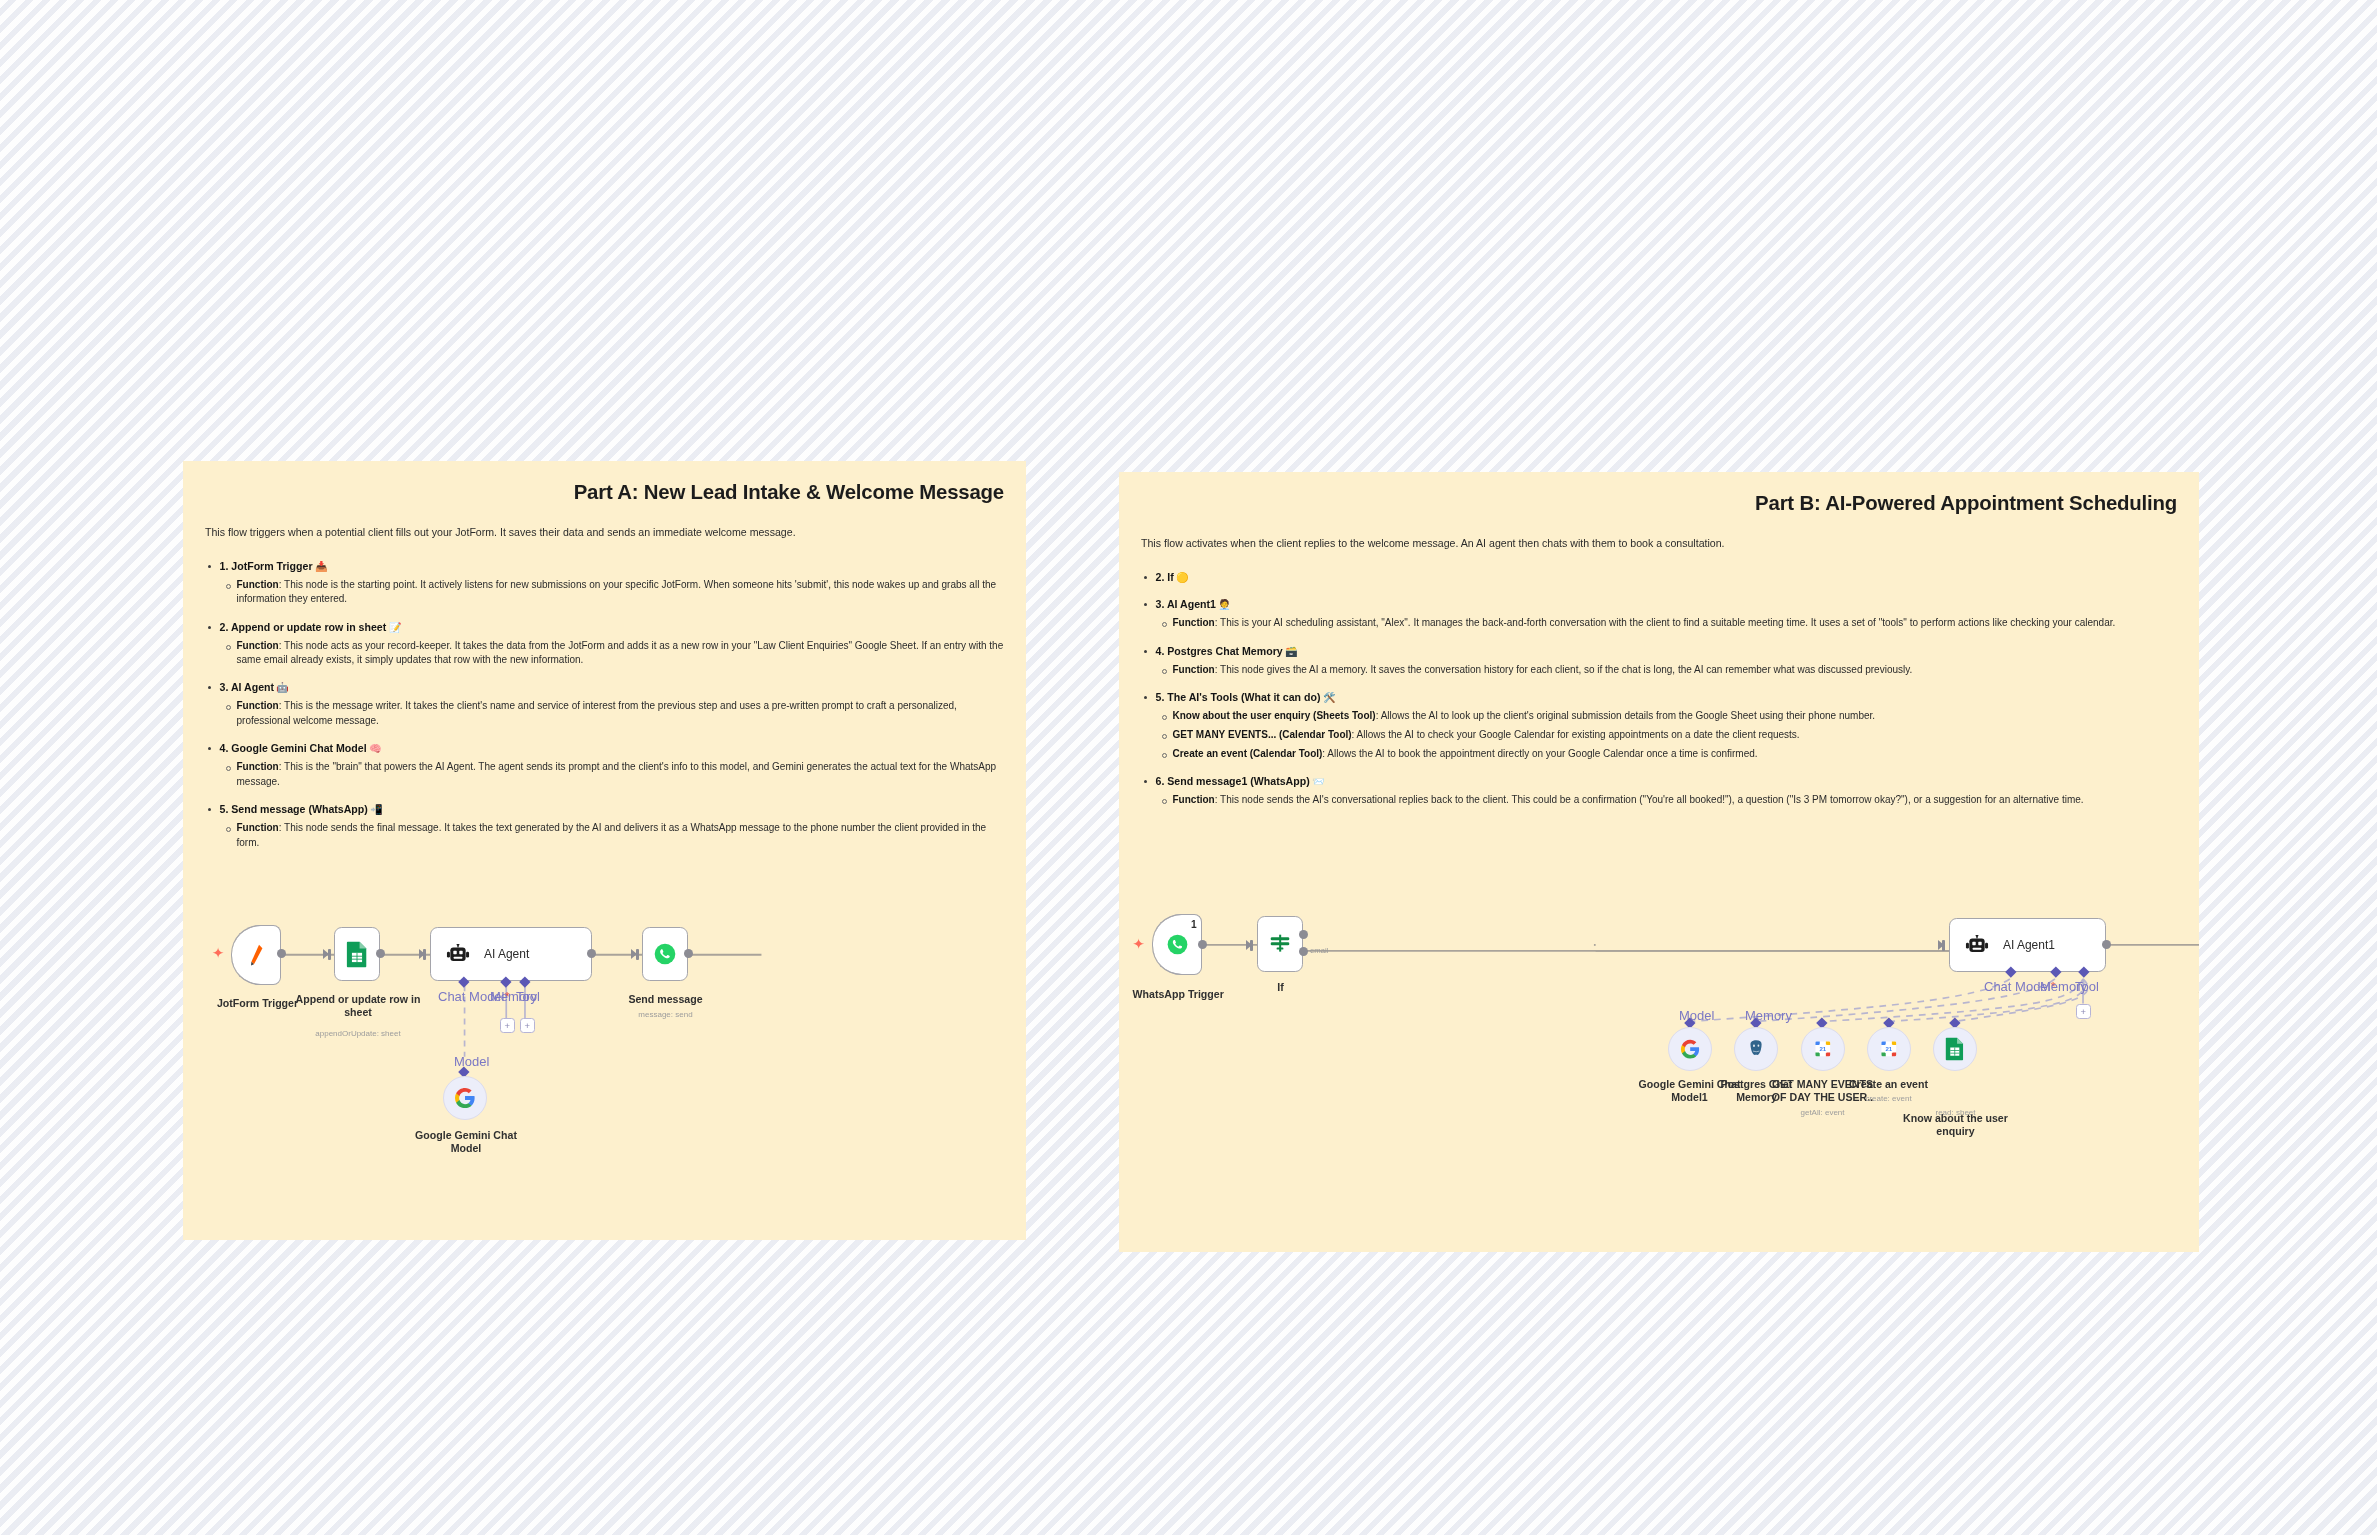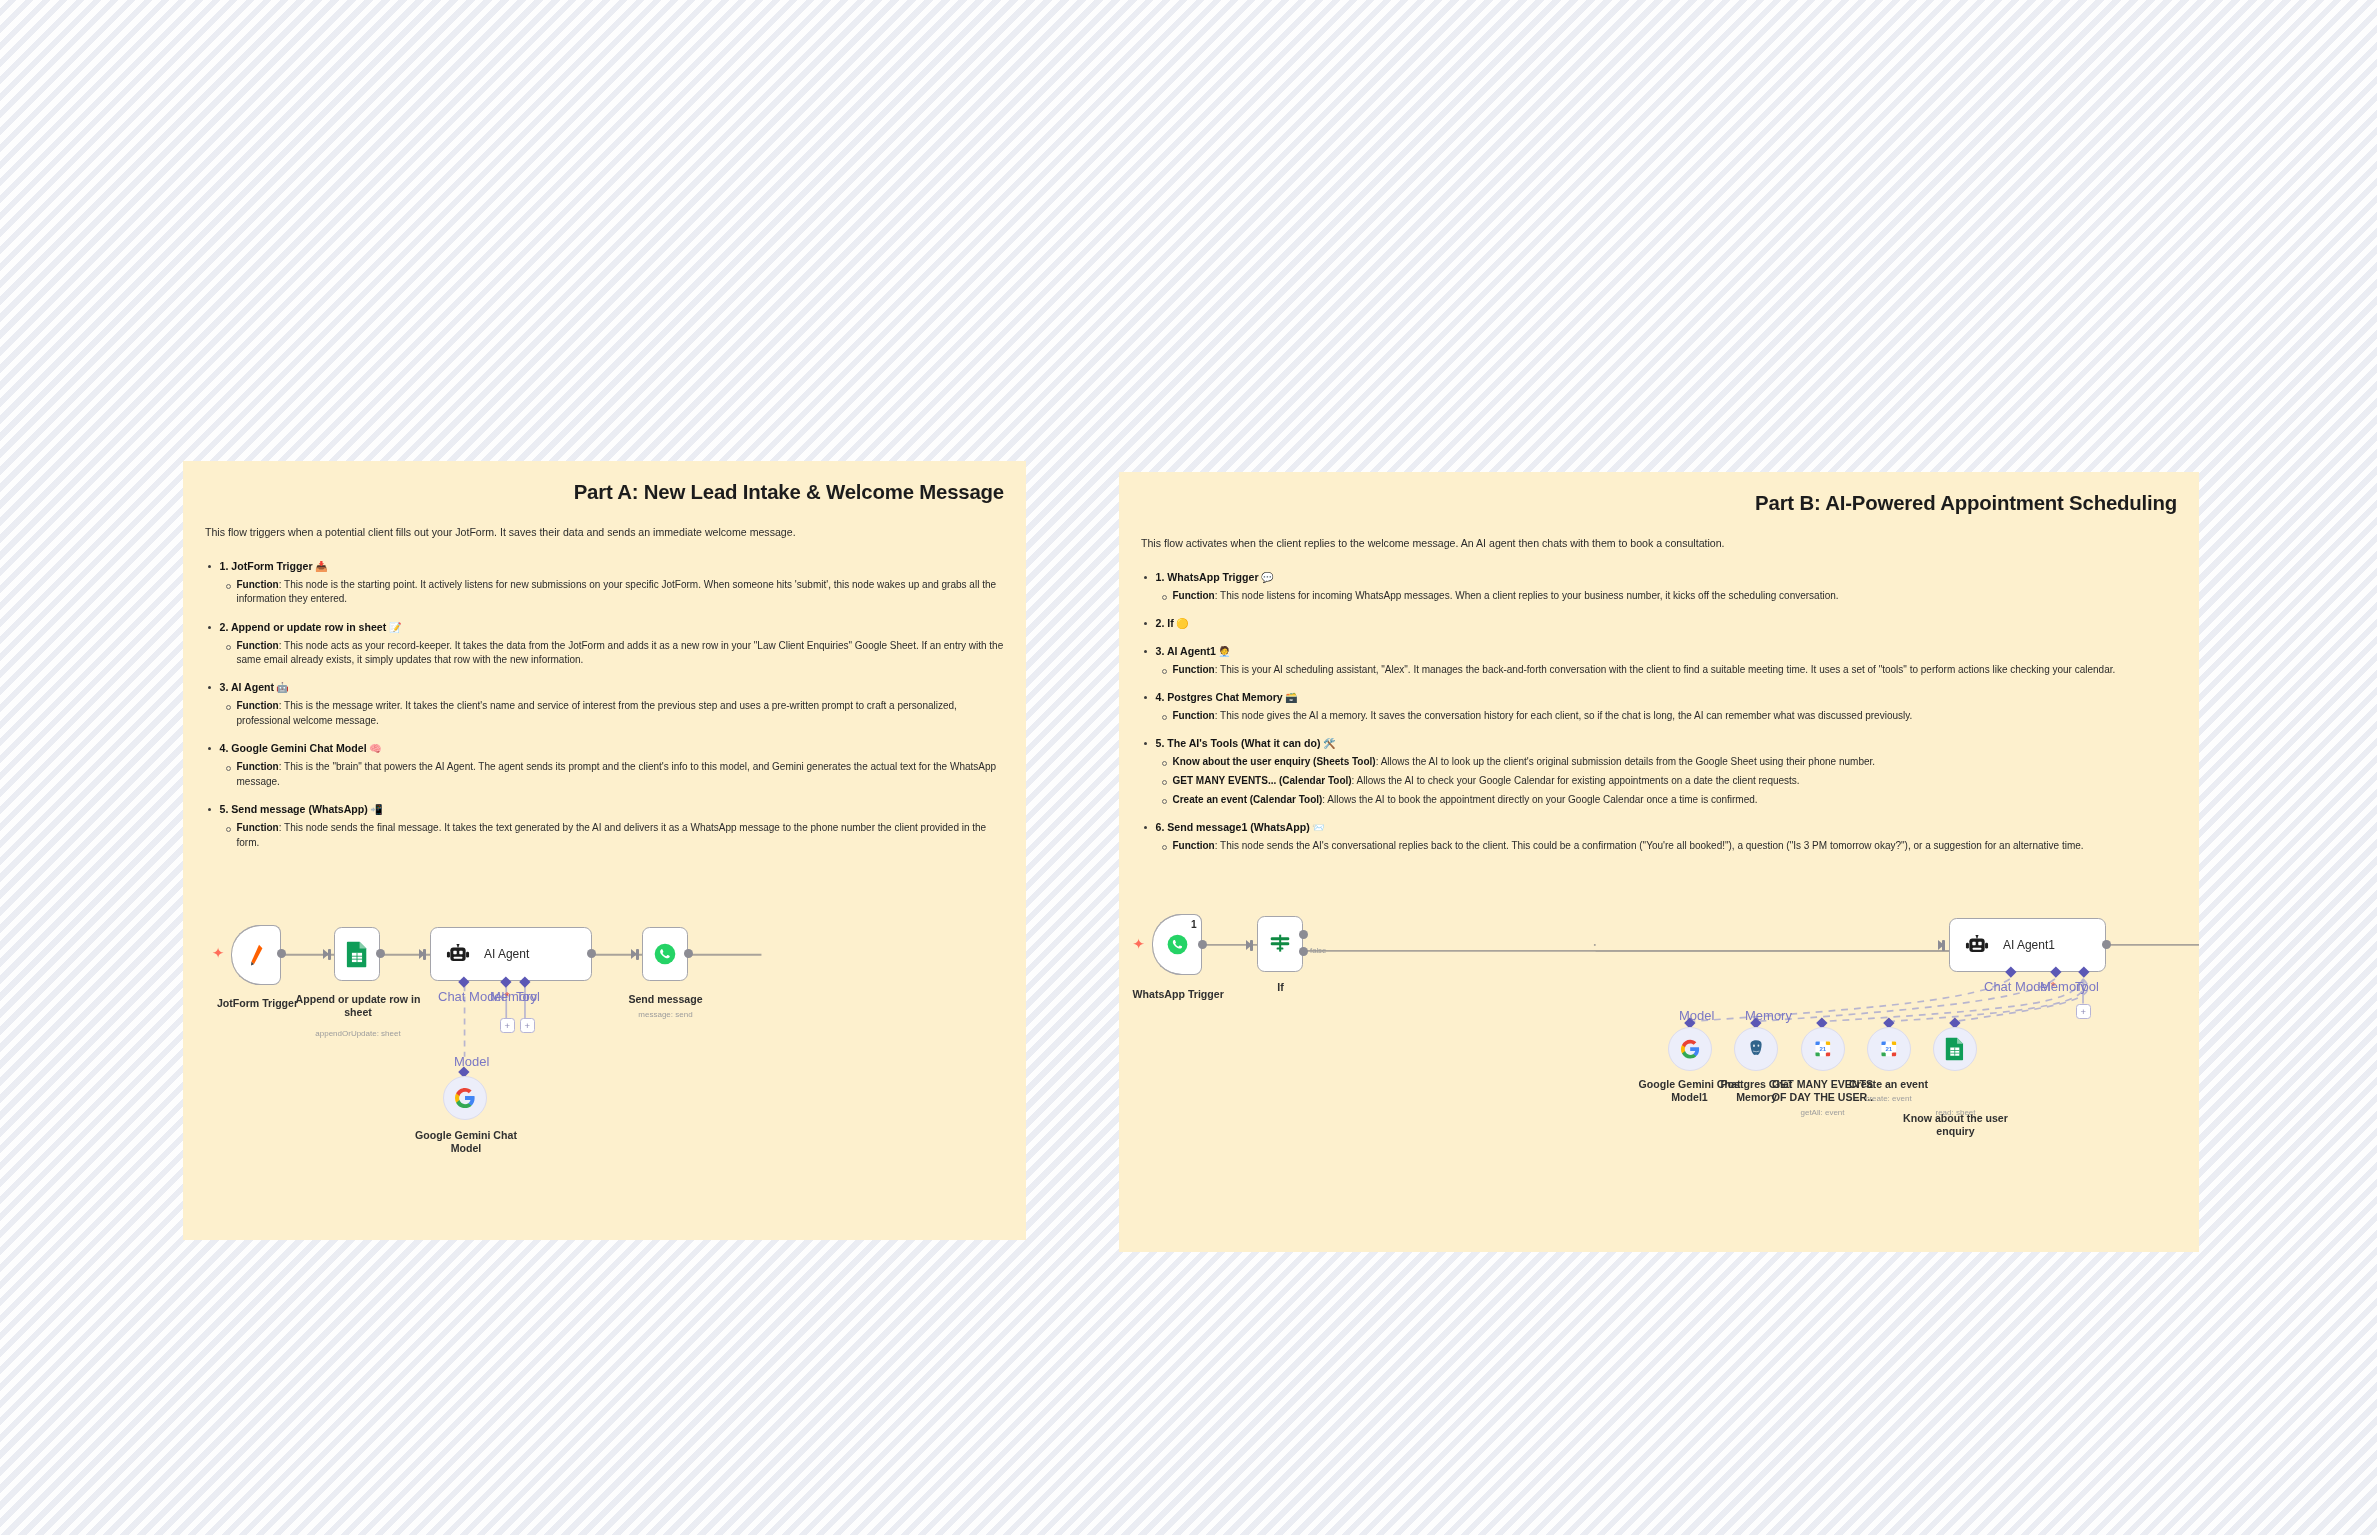--- a/index.html
+++ b/index.html
@@ -345,24 +345,20 @@
     <div class="node-sublabel" style="left:421px; top:549px; width:123px;">message: send</div>
   </div>
 </div>
 
 <div class="panel" id="panel-b">
   <div class="panel-inner">
     <div class="panel-title">Part B: AI-Powered Appointment Scheduling</div>
     <div class="panel-intro">This flow activates when the client replies to the welcome message. An AI agent then chats with them to book a consultation.</div>
     <div class="steps" id="b-steps">
         <div class="step">
-          <div class="step-head"><span>1. WhatsApp Trigger</span><span class="step-emoji">💬</span></div>
-          <div class="sub"><b>Function</b><span>: This node listens for incoming WhatsApp messages. When a client replies to your business number, it kicks off the scheduling conversation.</span></div>
-        </div>
-        <div class="step">
           <div class="step-head"><span>2. If</span><span class="step-emoji">🟡</span></div>
         </div>
         <div class="step">
           <div class="step-head"><span>3. AI Agent1</span><span class="step-emoji">🧑‍💼</span></div>
           <div class="sub"><b>Function</b><span>: This is your AI scheduling assistant, "Alex". It manages the back-and-forth conversation with the client to find a suitable meeting time. It uses a set of "tools" to perform actions like checking your calendar.</span></div>
         </div>
         <div class="step">
           <div class="step-head"><span>4. Postgres Chat Memory</span><span class="step-emoji">🗃️</span></div>
           <div class="sub"><b>Function</b><span>: This node gives the AI a memory. It saves the conversation history for each client, so if the chat is long, the AI can remember what was discussed previously.</span></div>
         </div>
@@ -414,21 +410,21 @@
         <rect x="2" y="5" width="22" height="3.6" rx="1.6" fill="#0f8a43"></rect>
         <rect x="2" y="11" width="22" height="3.6" rx="1.6" fill="#0f8a43"></rect>
         <rect x="12" y="2" width="2.4" height="20" fill="#0f8a43"></rect>
         <rect x="9" y="17" width="8" height="2.6" rx="1" fill="#0f8a43"></rect>
       </svg>
     </div>
     <div class="arrow-bar" style="left:131px; top:468px;"></div>
     <div class="arrow-in" style="left:127px; top:468px;"></div>
     <div class="dot" style="left:180px; top:458px;"></div>
     <div class="dot" style="left:180px; top:475px;"></div>
-    <div class="edge-label" style="left:191px; top:474px;">false</div>
+    <div class="edge-label" style="left:191px; top:474px;">email</div>
     <div class="node-label" style="left:119px; top:509px; width:85px;">If</div>
 
     <div class="node wide" style="left:830px; top:446px; width:157px; height:54px;">
       <svg width="24" height="20.4" viewBox="0 0 28 24">
         <rect x="5" y="4" width="18" height="16" rx="3.5" fill="#1d1d1d"></rect>
         <rect x="1" y="9" width="3.5" height="7" rx="1.6" fill="#1d1d1d"></rect>
         <rect x="23.5" y="9" width="3.5" height="7" rx="1.6" fill="#1d1d1d"></rect>
         <rect x="13.2" y="0" width="1.6" height="4" fill="#1d1d1d"></rect>
         <circle cx="14" cy="0.6" r="1.6" fill="#1d1d1d"></circle>
         <rect x="8.5" y="8" width="4" height="4" rx="0.7" fill="#fff"></rect>

